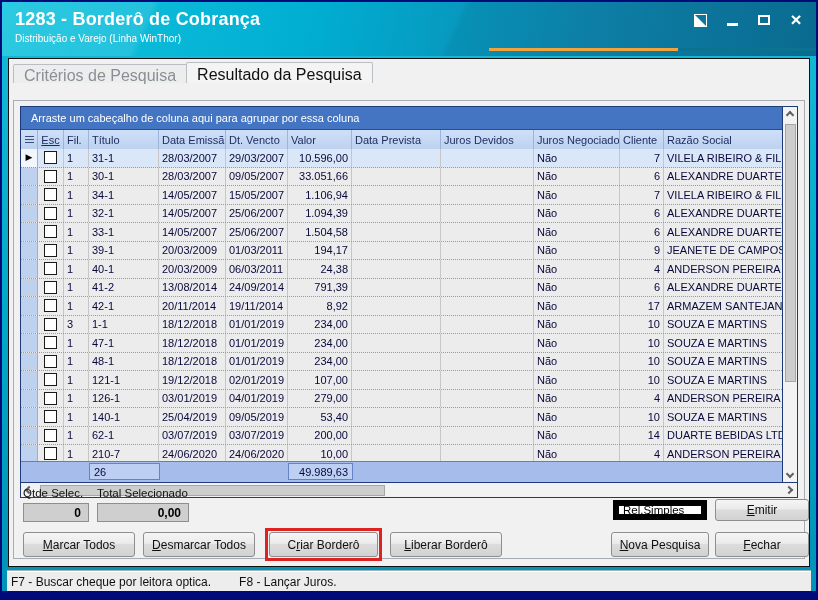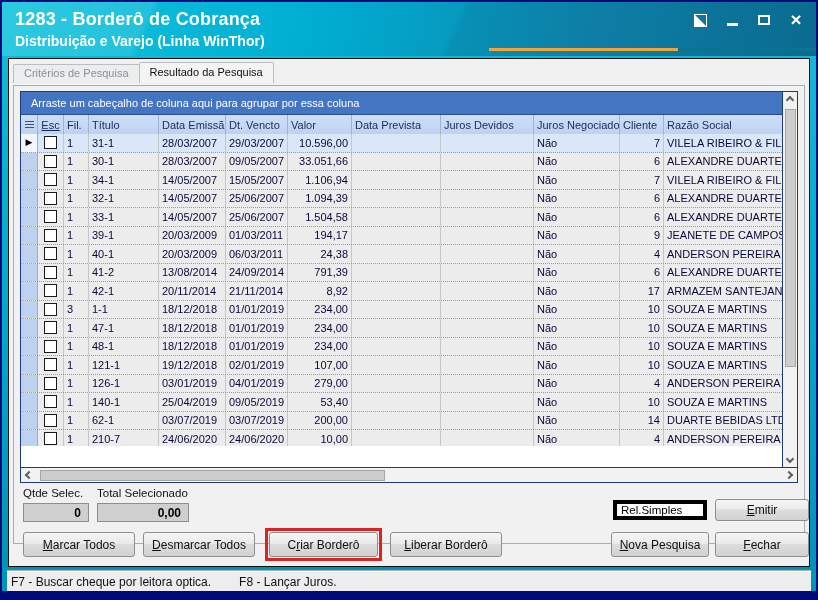--- a/index.html
+++ b/index.html
@@ -9,41 +9,41 @@
   .window{ position:relative; width:818px; height:600px; overflow:hidden;
     border:2px solid #000a78;
     background:linear-gradient(180deg,#16bcd6 0%,#00a8c8 55%,#0092b6 100%); }
 
   
   .titlebar{ position:absolute; left:0; top:0; right:0; height:54px;
     background:linear-gradient(100deg,#14c4de 0%,#00aed2 38%,#0e86ae 72%,#0b7096 100%); }
   .titlebar .sheen{ position:absolute; inset:0;
     background:linear-gradient(115deg, rgba(255,255,255,.10) 18%, rgba(255,255,255,0) 19%, rgba(255,255,255,0) 55%, rgba(0,40,70,.08) 56%); }
   .win-title{ position:absolute; left:13px; top:7px; color:#fff; font-size:18px; font-weight:bold; letter-spacing:.2px; }
-  .win-subtitle{ position:absolute; left:13px; top:31px; color:#fff; font-size:14px; font-weight:bold; }
+  .win-subtitle{ position:absolute; left:13px; top:31px; color:#fff; font-size:10px; font-weight:normal; }
   .win-controls{ position:absolute; right:12px; top:10px; display:flex; gap:16px; align-items:center; }
   .wc{ width:16px; height:16px; display:flex; align-items:center; justify-content:center; cursor:pointer; }
   .ic-restore{ width:13px; height:13px; border:1px solid #fff; background:linear-gradient(45deg,#fff 49%,transparent 51%); }
   .ic-min{ width:11px; height:3px; background:#fff; margin-top:9px; }
   .ic-max{ width:12px; height:10px; border:2px solid #fff; }
   .ic-close{ color:#fff; font-size:19px; font-weight:bold; line-height:14px; }
   .accent-orange{ position:absolute; top:46px; left:487px; width:189px; height:3px; background:#f2a43c; }
   .accent-teal{ position:absolute; top:46px; left:676px; right:0; height:3px; background:#0a7392; }
 
   
   .client{ position:absolute; left:6px; right:6px; top:56px; height:509px;
     background:#f1f1f1; border:1px solid #101010; }
 
   .tabs{ position:absolute; left:4px; top:3px; display:flex; align-items:flex-end; height:21px; }
-  .tab{ height:19px; padding:2px 10px 0 10px; font-size:11px; color:#8a8f96;
+  .tab{ height:19px; padding:2px 10px 0 10px; font-size:16px; color:#8a8f96;
     border:1px solid #b9bec4; border-bottom:none; background:#eceded; margin-right:-1px;
     border-radius:2px 2px 0 0; cursor:pointer; }
   .tab.active{ background:#f4f4f4; color:#101010; height:21px; padding-top:3px; position:relative; z-index:2; }
 
-  .tab-panel{ position:absolute; left:4px; right:4px; top:26px; height:459px;
+  .tab-panel{ position:absolute; left:4px; right:4px; top:41px; height:459px;
     background:#f1f1f1; border:1px solid #a8adb4; }
 
   
   .grid{ position:absolute; left:6px; right:6px; top:5px; height:392px;
     border:1px solid #1e3a7a; background:#fff;
     display:grid; grid-template-columns:1fr 15px; grid-template-rows:23px 19px 1fr 21px 15px; }
   .group-band{ grid-column:1; grid-row:1; background:#4475c2; color:#fff; font-size:11px;
     display:flex; align-items:center; padding-left:10px; border-bottom:1px solid #2a4a90; }
 
   .header-row{ grid-column:1; grid-row:2; display:flex; background:linear-gradient(#cfdff8,#bdd2f0);
@@ -107,21 +107,21 @@
   .btn-desmarcar{ left:134px; top:49px; width:112px; }
   .red-box{ position:absolute; left:256px; top:45px; width:117px; height:33px; border:3px solid #dd2222; }
   .btn-criar{ left:260px; top:49px; width:109px; }
   .btn-liberar{ left:381px; top:49px; width:112px; }
   .btn-emitir{ left:706px; top:16px; width:94px; height:22px; }
   .btn-nova{ left:602px; top:49px; width:98px; }
   .btn-fechar{ left:706px; top:49px; width:94px; }
   .uline{ text-decoration:underline; }
 
   .combo{ position:absolute; left:604px; top:17px; width:94px; height:20px; background:#fff;
-    border:4px solid #000000; display:flex; align-items:center; cursor:pointer;gap:36px; }
+    border:6px solid #000000; display:flex; align-items:center; cursor:pointer;gap:36px; }
   .combo-text{ flex:1; font-size:11.5px; color:#000; padding-left:4px; }
   .combo-btn{ width:17px; height:100%; background:linear-gradient(#f2f2f2,#d8d8d8); border-left:1px solid #9a9a9a;
     display:flex; align-items:center; justify-content:center; }
   .combo-arrow{ width:0; height:0; border-left:4px solid transparent; border-right:4px solid transparent; border-top:5px solid #222; }
 
   
   .statusbar{ position:absolute; left:5px; right:5px; top:569px; height:20px; background:#ededed;
     border-top:1px solid #fff; box-shadow:0 -1px 0 #9fb6bc; font-size:12px; color:#101010;
     display:flex; align-items:center; padding-left:4px; }
   .statusbar .seg2{ margin-left:28px; }
@@ -313,21 +313,21 @@
               <div class="cell col-razao">ALEXANDRE DUARTE</div>
             </div>
             <div class="grid-row">
               <div class="ind-cell"></div>
               <div class="cell col-esc">
                 <span class="cb"></span>
               </div>
               <div class="cell col-fil">1</div>
               <div class="cell col-titulo">42-1</div>
               <div class="cell col-emissao">20/11/2014</div>
-              <div class="cell col-vencto">21/11/2014</div>
+              <div class="cell col-vencto">19/11/2014</div>
               <div class="cell col-valor num">8,92</div>
               <div class="cell col-prevista"></div>
               <div class="cell col-devidos"></div>
               <div class="cell col-negociado">Não</div>
               <div class="cell col-cliente num">17</div>
               <div class="cell col-razao">ARMAZEM SANTEJANI DE S</div>
             </div>
             <div class="grid-row">
               <div class="ind-cell"></div>
               <div class="cell col-esc">
@@ -451,20 +451,24 @@
               <div class="cell col-vencto">24/06/2020</div>
               <div class="cell col-valor num">10,00</div>
               <div class="cell col-prevista"></div>
               <div class="cell col-devidos"></div>
               <div class="cell col-negociado">Não</div>
               <div class="cell col-cliente num">4</div>
               <div class="cell col-razao">ANDERSON PEREIRA DE S</div>
             </div>
           </div>
 
+        <div class="summary-row">
+          <div class="sum-box sum-count">26</div>
+          <div class="sum-box sum-total">49.989,63</div>
+        </div>
 
         <div class="vscroll">
           <span class="chev chev-up"></span>
           <span class="vthumb"></span>
           <span class="vspacer"></span>
           <span class="chev chev-down"></span>
         </div>
 
         <div class="hscroll">
           <span class="chev chev-left"></span>

